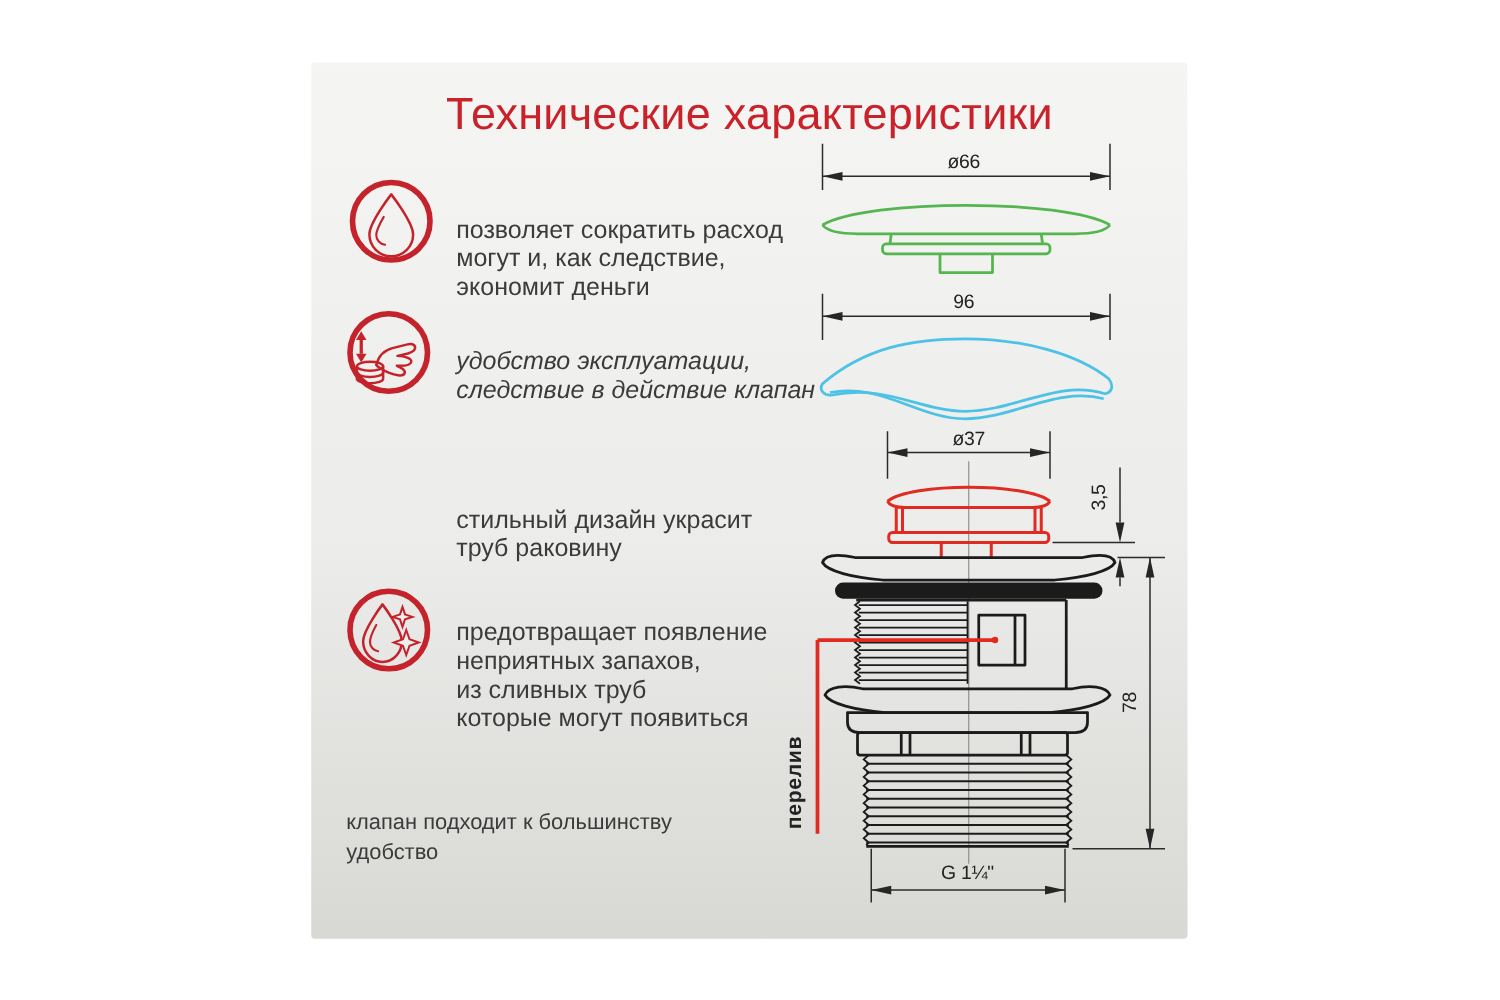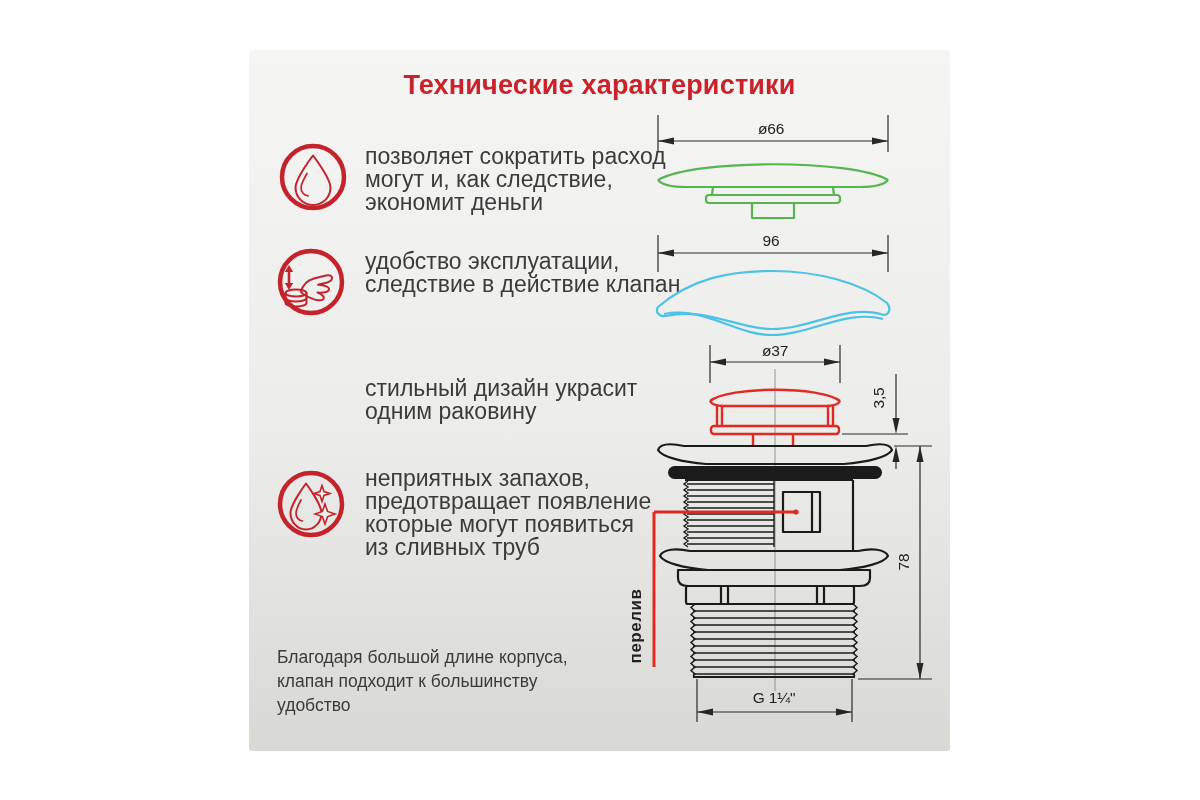--- a/index.html
+++ b/index.html
@@ -7,32 +7,32 @@
     width:1200px;height:800px;position:relative;background:#ffffff;
     font-family:"Liberation Sans",sans-serif;overflow:hidden;
   }
   .panel{
     position:absolute;left:249px;top:50px;width:701px;height:701px;
     background:linear-gradient(180deg,#f5f5f4 0%,#ececea 55%,#d8d8d5 100%);
     border-radius:3px;
   }
   .title{
     position:absolute;left:0;top:20px;width:100%;text-align:center;
-    font-size:27px;font-weight:bold;color:#c9222a;letter-spacing:0.2px;
+    font-size:36px;font-weight:normal;color:#c9222a;letter-spacing:0.2px;
   }
   .icon{position:absolute;width:72px;height:72px;}
   .icon1{left:28px;top:91px;}
   .icon2{left:26px;top:196px;}
   .icon3{left:28px;top:321px;}
   .icon4{left:26px;top:418px;}
   .feature-text{
-    position:absolute;font-size:23px;line-height:23px;color:#3b3b3b;
+    position:absolute;font-size:20px;line-height:23px;color:#3b3b3b;margin-top:28px;
   }
   .text1{left:116px;top:95px;}
-  .text2{left:116px;top:200px;}
+  .text2{left:116px;top:200px;font-style:italic;}
   .text3{left:116px;top:327px;}
   .text4{left:116px;top:417px;}
   .footnote{
     position:absolute;left:28px;top:595px;font-size:17.5px;line-height:24px;color:#3b3b3b;
   }
   .diagram-svg{position:absolute;left:351px;top:45px;}
   svg text{font-family:"Liberation Sans",sans-serif;fill:#222222;}
   .dim-label{font-size:15.5px;letter-spacing:-0.2px;}
   .overflow-text{font-size:17px;font-weight:bold;letter-spacing:0.5px;}
   .ring{fill:none;stroke:#c5232b;stroke-width:4.5;}
@@ -87,31 +87,30 @@
     <div>позволяет сократить расход</div>
     <div>могут и, как следствие,</div>
     <div>экономит деньги</div>
   </div>
   <div class="feature-text text2">
     <div>удобство эксплуатации,</div>
     <div>следствие в действие клапан</div>
   </div>
   <div class="feature-text text3">
     <div>стильный дизайн украсит</div>
-    <div>одним раковину</div>
+    <div>труб раковину</div>
   </div>
   <div class="feature-text text4">
+    <div>предотвращает  появление</div>
     <div>неприятных запахов,</div>
-    <div>предотвращает  появление</div>
+    <div>из сливных труб</div>
     <div>которые могут появиться</div>
-    <div>из сливных труб</div>
   </div>
 
   <div class="footnote">
-    <div>Благодаря большой длине корпуса,</div>
     <div>клапан подходит к большинству</div>
     <div>удобство</div>
   </div>
 
   <svg class="diagram-svg" width="350" height="652" viewBox="0 0 350 652">
 
     <g stroke="#2b2b2b" stroke-width="1.2">
       <line x1="58" y1="20" x2="58" y2="57"></line>
       <line x1="288" y1="20" x2="288" y2="57"></line>
       <line x1="58" y1="46" x2="288" y2="46"></line>

